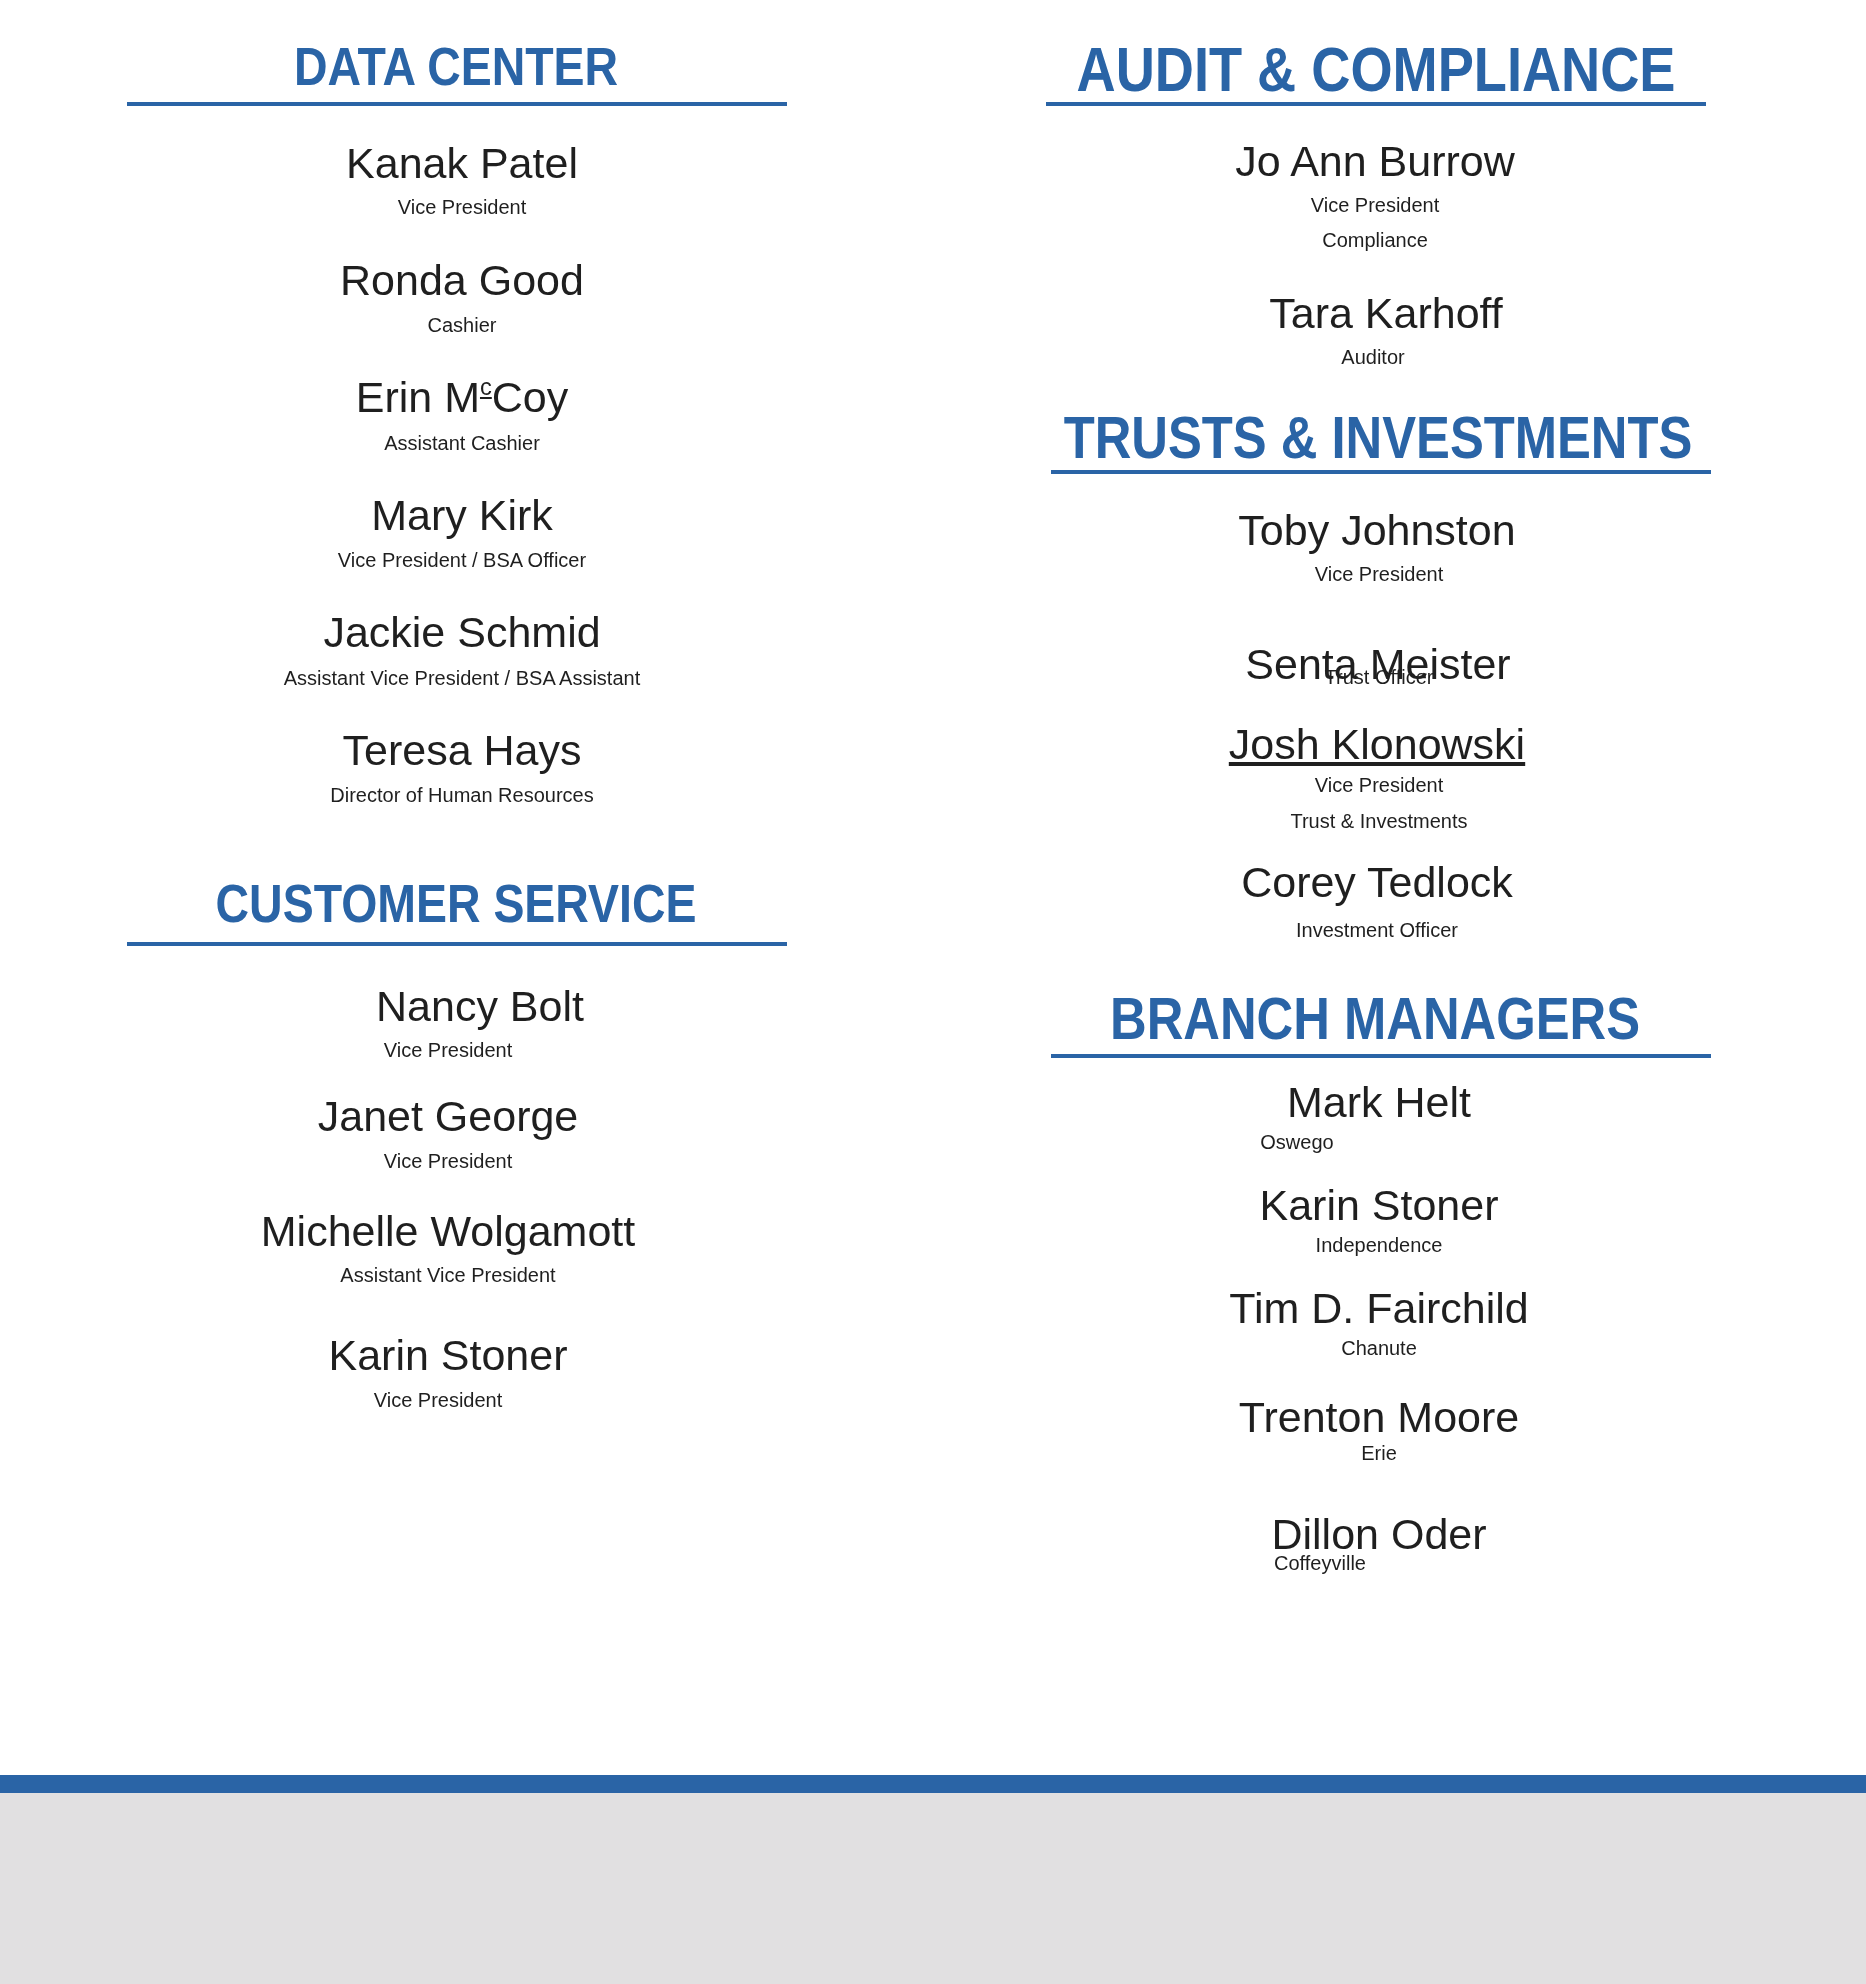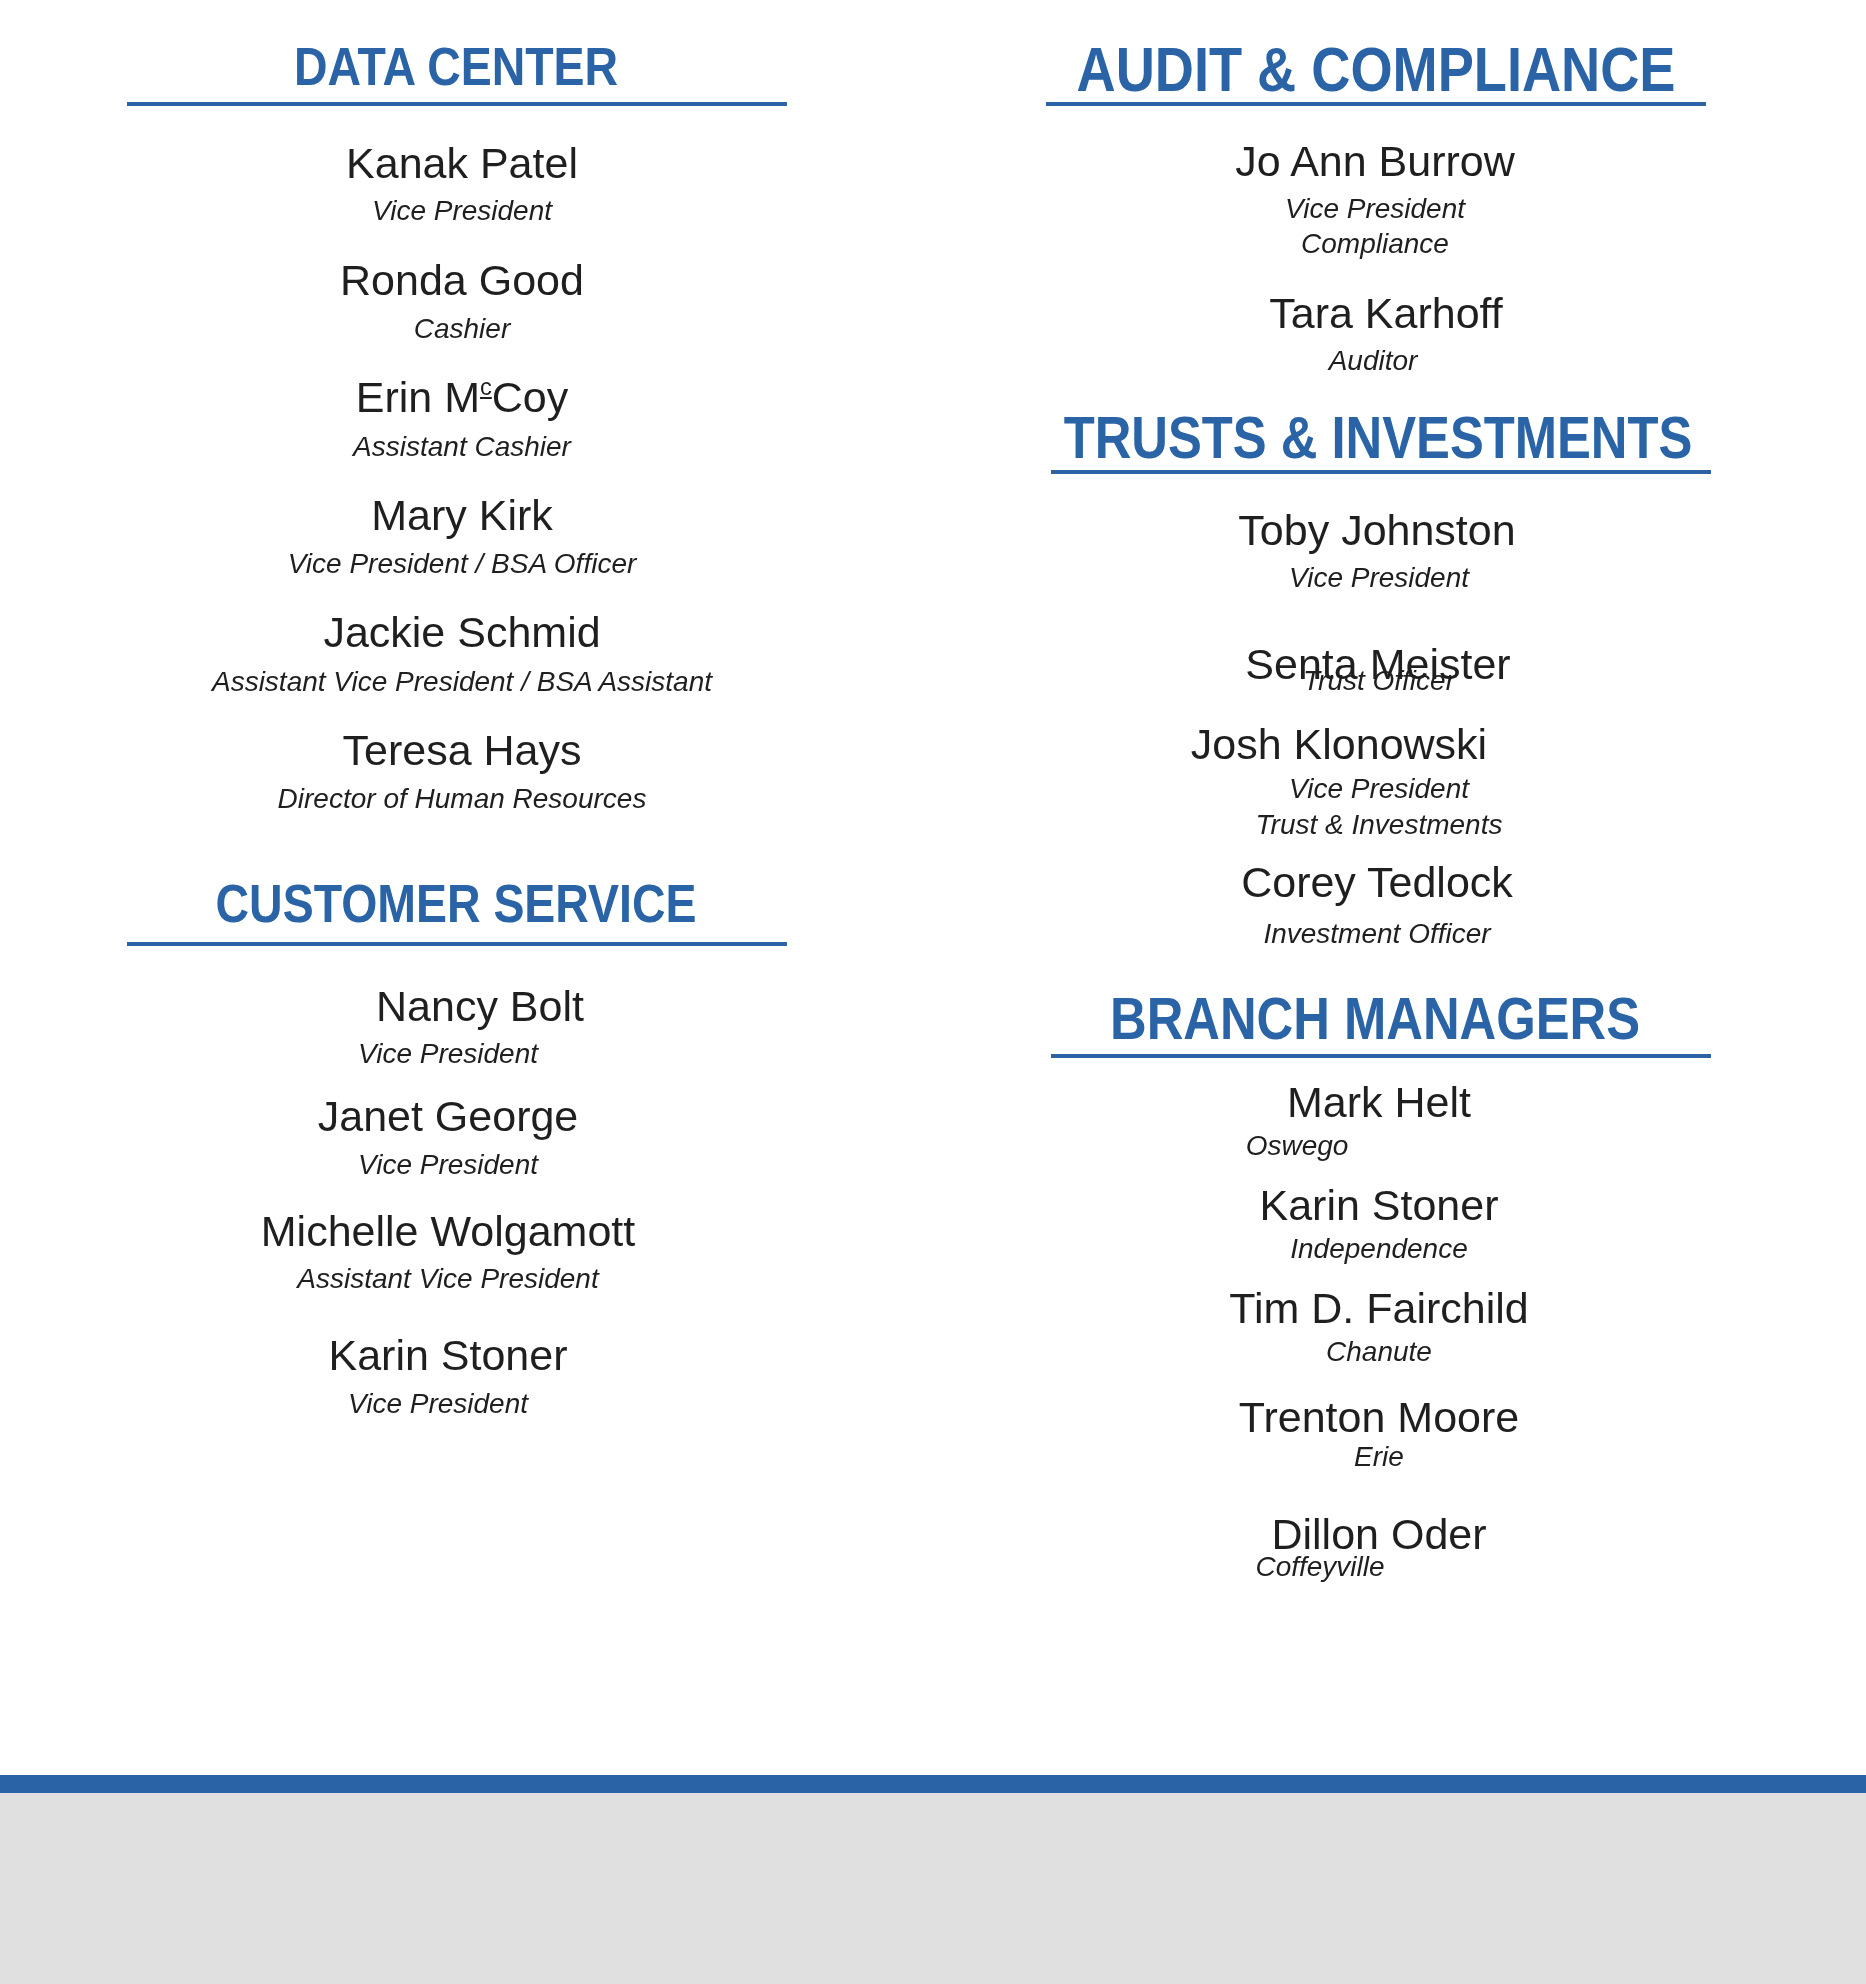--- a/index.html
+++ b/index.html
@@ -11,21 +11,21 @@
     transform-origin:center;
   }
   .rule { position:absolute; height:3.5px; background:#2A64A6; }
   .name {
     position:absolute; transform:translateX(-50%);
     font-family:"Liberation Sans", sans-serif; font-size:43px;
     color:#1f1f1f; white-space:nowrap; line-height:1;
   }
   .title {
     position:absolute; transform:translateX(-50%);
-    font-family:"Liberation Sans", sans-serif; font-style:italic; font-size:28px;
+    font-family:"Liberation Sans", sans-serif; font-size:20px;
     color:#1f1f1f; white-space:nowrap; line-height:1;
   }
   .sup-c { font-size:0.55em; vertical-align:0.7em; text-decoration:underline; text-underline-offset:1.7px; }
   .band { position:absolute; left:0; width:1866px; top:1775px; height:18.3px; background:#2A64A6; }
   .footer { position:absolute; left:0; width:1866px; top:1793px; height:191px; background:#E1E0E1; }
 </style>
 </head>
 <body>
 
 <div>
@@ -85,21 +85,21 @@
 <div>
   <div class="heading" style="left:1378px; top:404px; font-size:59px; transform:translateX(-50%) scaleX(0.86);">TRUSTS &amp; INVESTMENTS</div>
   <div class="rule" style="left:1051px; top:470px; width:660px;"></div>
 
   <div class="name" style="left:1377px; top:509px;">Toby Johnston</div>
   <div class="title" style="left:1379px; top:564px;">Vice President</div>
 
   <div class="name" style="left:1378px; top:611px;margin-top:32px;">Senta Meister</div>
   <div class="title" style="left:1379px; top:667px;">Trust Officer</div>
 
-  <div class="name" style="left:1339px; top:723px;">Josh Klonowski</div>
+  <div class="name" style="left:1377px; top:723px;text-decoration:underline;">Josh Klonowski</div>
   <div class="title" style="left:1379px; top:775px;">Vice President</div>
   <div class="title" style="left:1379px; top:811px;">Trust &amp; Investments</div>
 
   <div class="name" style="left:1377px; top:861px;">Corey Tedlock</div>
   <div class="title" style="left:1377px; top:920px;">Investment Officer</div>
 </div>
 
 <div>
   <div class="heading" style="left:1375px; top:985px; font-size:59px; transform:translateX(-50%) scaleX(0.86);">BRANCH MANAGERS</div>
   <div class="rule" style="left:1051px; top:1054px; width:660px;"></div>

